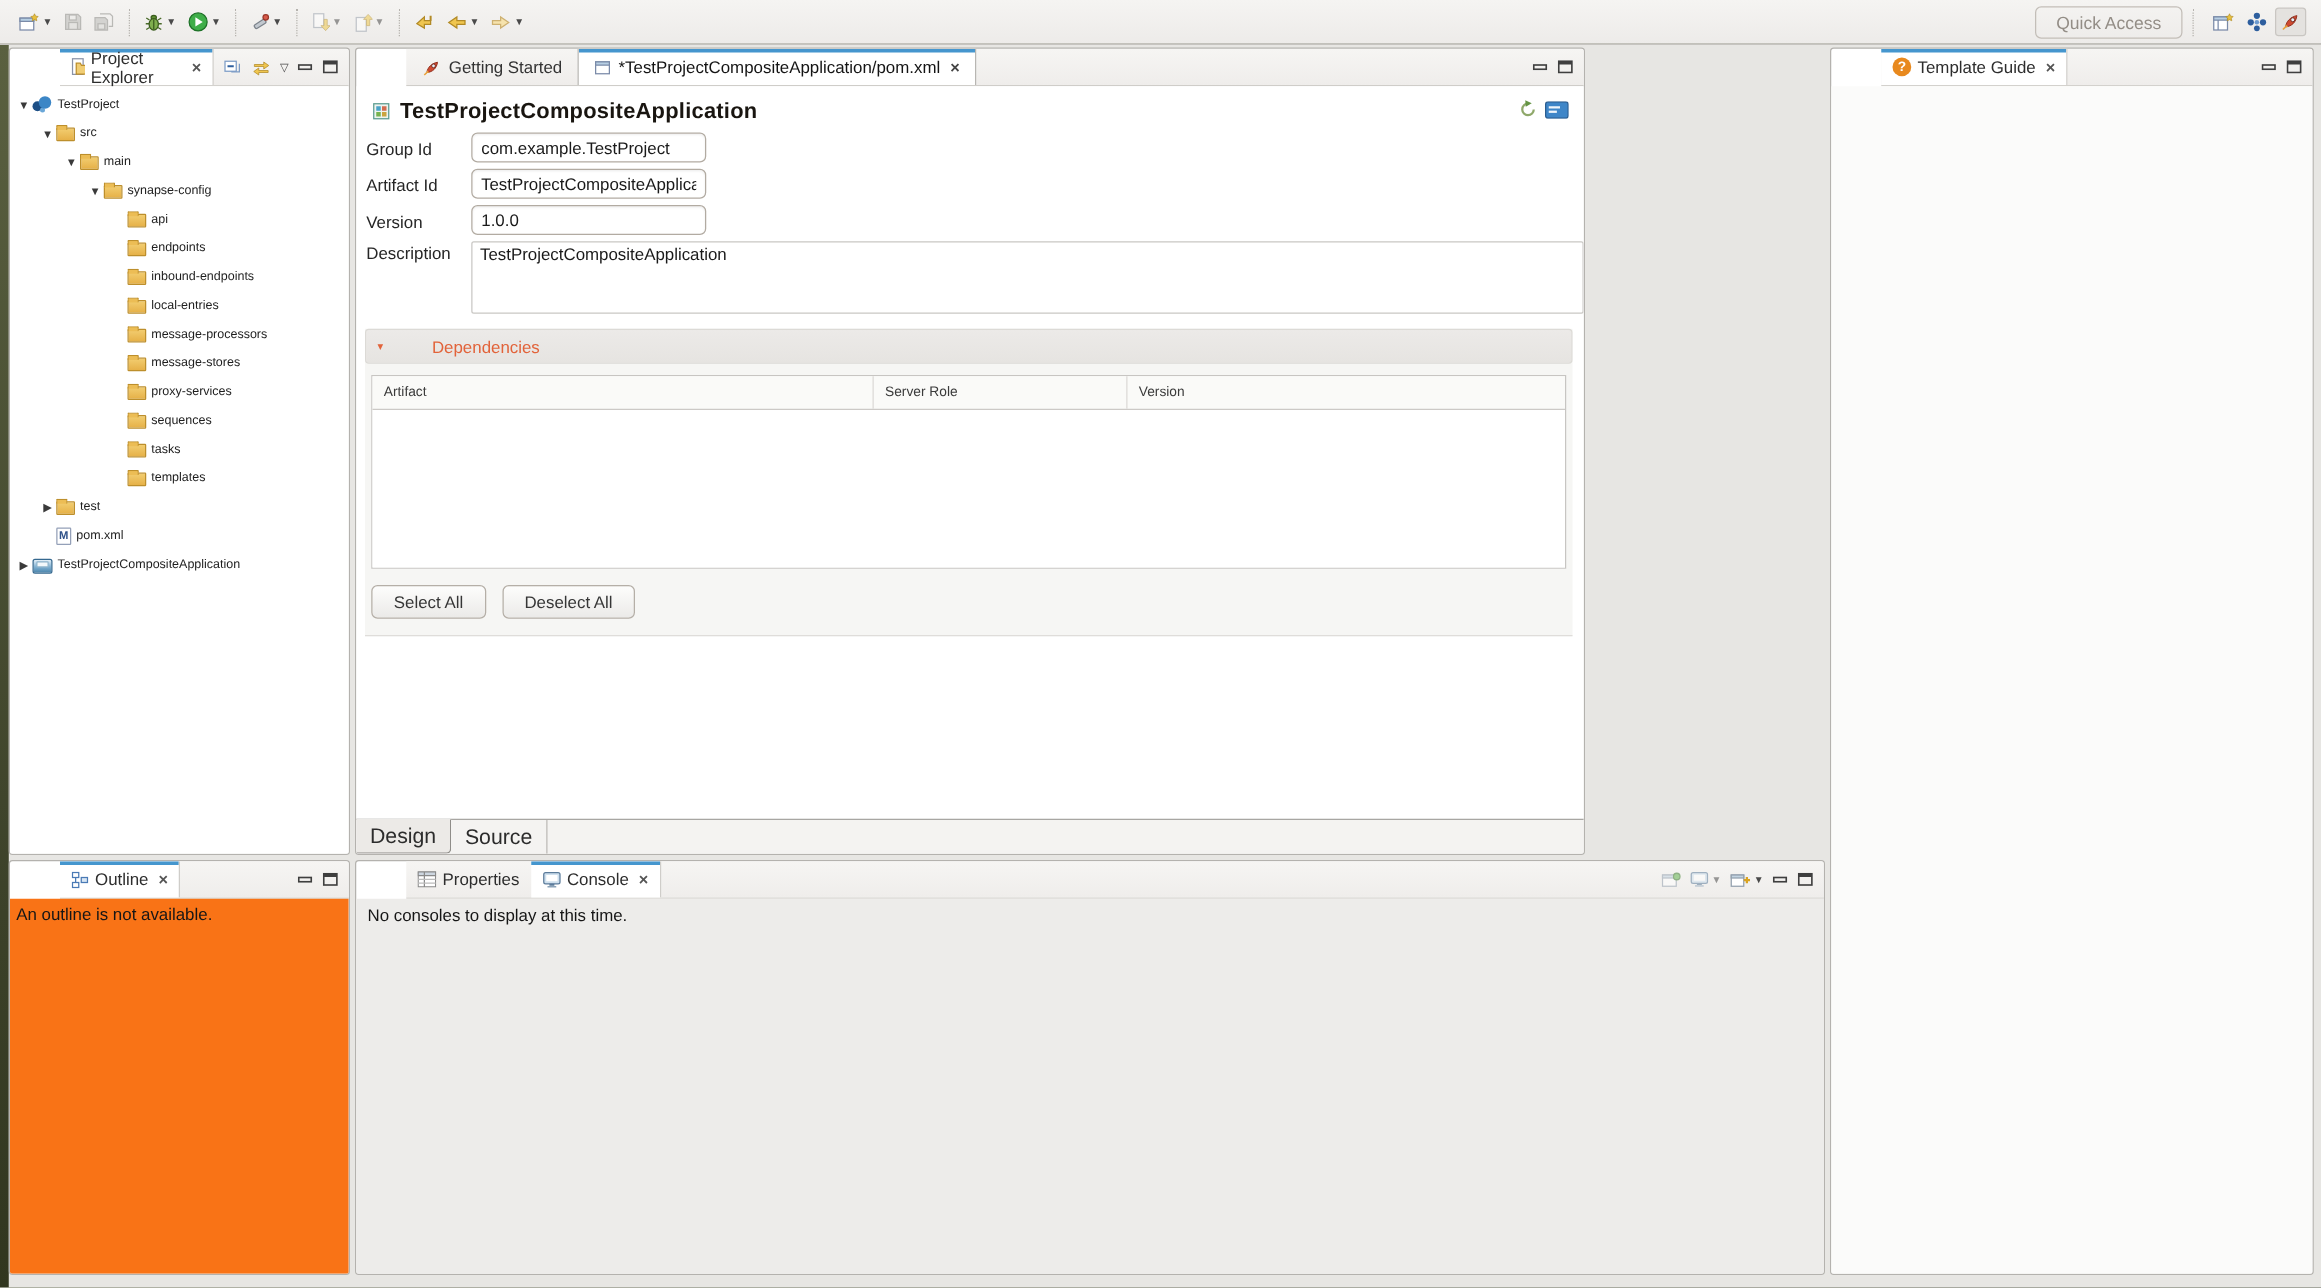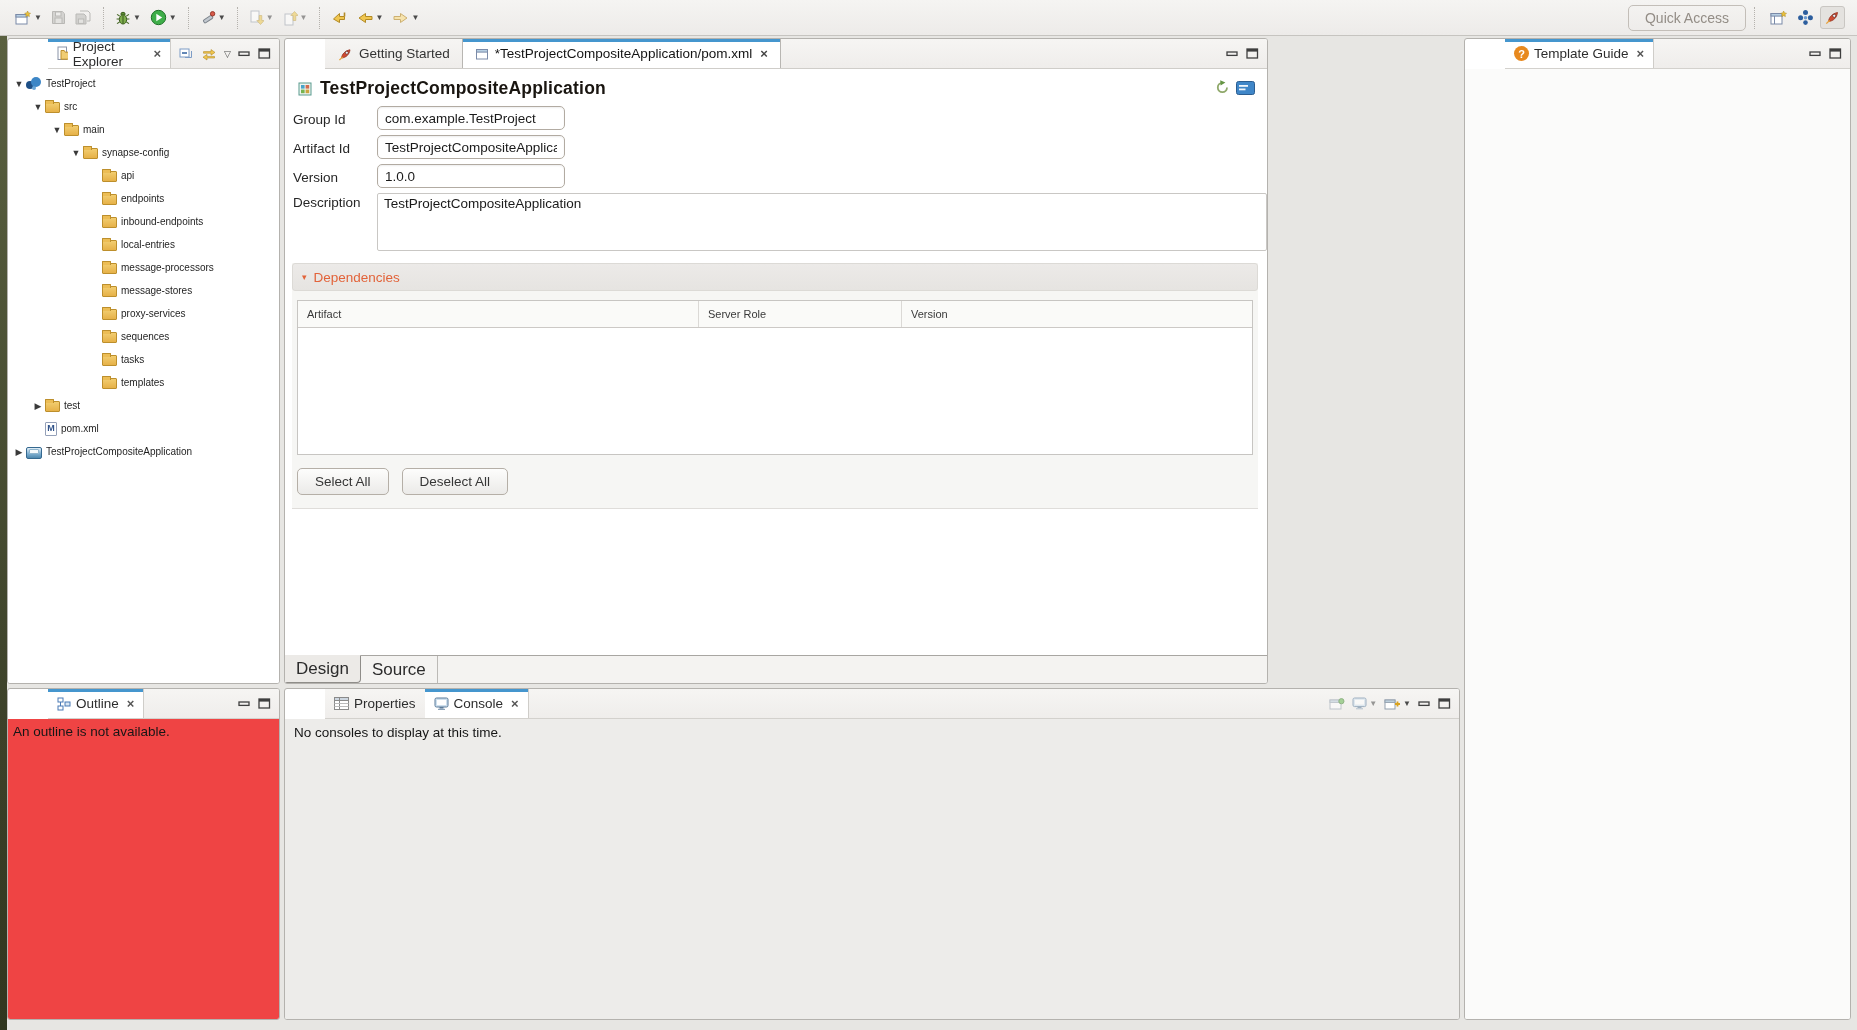--- a/index.html
+++ b/index.html
@@ -93,40 +93,40 @@
   .flabel { width:84px; flex:none; font-size:13.5px; color:#262626; padding-top:2px; }
   .finput { width:188px; height:24px; border:1px solid #b2aba2; border-radius:5px; padding:0 7px;
     font-family:inherit; font-size:13.5px; color:#1a1a1a; background:#fff;
     box-shadow:inset 0 1px 2px rgba(0,0,0,.07); }
   .fdesc { width:1078px; height:58px; border:1px solid #c9c7c4; background:#fff; resize:none;
     font-family:inherit; font-size:13.5px; color:#1a1a1a; padding:2px 6px; border-radius:2px; }
   .dep-section { margin:12px 9px 0 7px; background:#f6f6f4; border-bottom:1px solid #dfddda; padding-bottom:13px; }
   .dep-head { height:28px; background:linear-gradient(#eceae8,#e6e4e1); border:1px solid #dcdad6; border-radius:3px;
     display:flex; align-items:center; gap:7px; padding-left:9px; }
   .dep-arrow { color:var(--section_orange,#e2633a); font-size:9px; }
-  .dep-title { color:var(--section_orange,#e2633a); font-size:13.5px; }
+  .dep-title { color:var(--section_orange,#e2633a); font-size:13.5px;margin-left:32px; }
   .dep-table { margin:9px 5px 0 5px; border:1px solid #c7c5c2; background:#fff; }
   .dep-thead { display:flex; height:27px; background:#fafaf8; border-bottom:1px solid #ccc9c6; }
   .dep-th { display:flex; align-items:center; padding-left:9px; font-size:11px; color:#3a3a3a; }
   .dep-th.c1 { width:400px; } .dep-th.c2 { width:203px; border-left:1px solid #dbd9d6; }
   .dep-th.c3 { flex:1; border-left:1px solid #dbd9d6; }
   .dep-tbody { height:126px; background:#fff; }
   .dep-btns { display:flex; gap:13px; margin:13px 0 0 5px; }
   .gbtn { height:27px; padding:0 17px; border:1px solid #b5afa7; border-radius:5px;
     background:linear-gradient(#fdfdfc,#ebeae8); font-family:inherit; font-size:13.5px; color:#363636; }
   .ebottom { position:absolute; left:0; bottom:0; right:0; height:28px; background:#f4f3f1;
     border-top:1px solid #a8a6a2; display:flex; align-items:stretch; }
   .btab { display:flex; align-items:center; padding:0 11px; font-size:17px; color:#2c2c2c;
     border-right:1px solid #bcbab6; }
   .btab.active { background:#eceae7; margin-top:-1px; border-top:1px solid #eceae7;
     border-right:1px solid #8f8d89; border-bottom:1px solid #8f8d89; border-bottom-right-radius:4px; }
   
   #console-panel .pbody { background:#edecea; }
   .pmsg { padding:6px 9px; font-size:13.5px; color:#161616; }
-  #outline-panel .pbody { background:#ef4444; }
+  #outline-panel .pbody { background:#f97316; }
   #outline-panel .pmsg { padding:5px 5px; }
   #template-panel .pbody { background:#fbfbfa; }
   .help-badge { width:15px; height:15px; border-radius:50%; background:#e8891e; color:#fff;
     font-size:11px; font-weight:bold; display:flex; align-items:center; justify-content:center; flex:none; }
   svg { display:block; }
 </style>
 </head>
 <body>
 
 <div id="toolbar">

